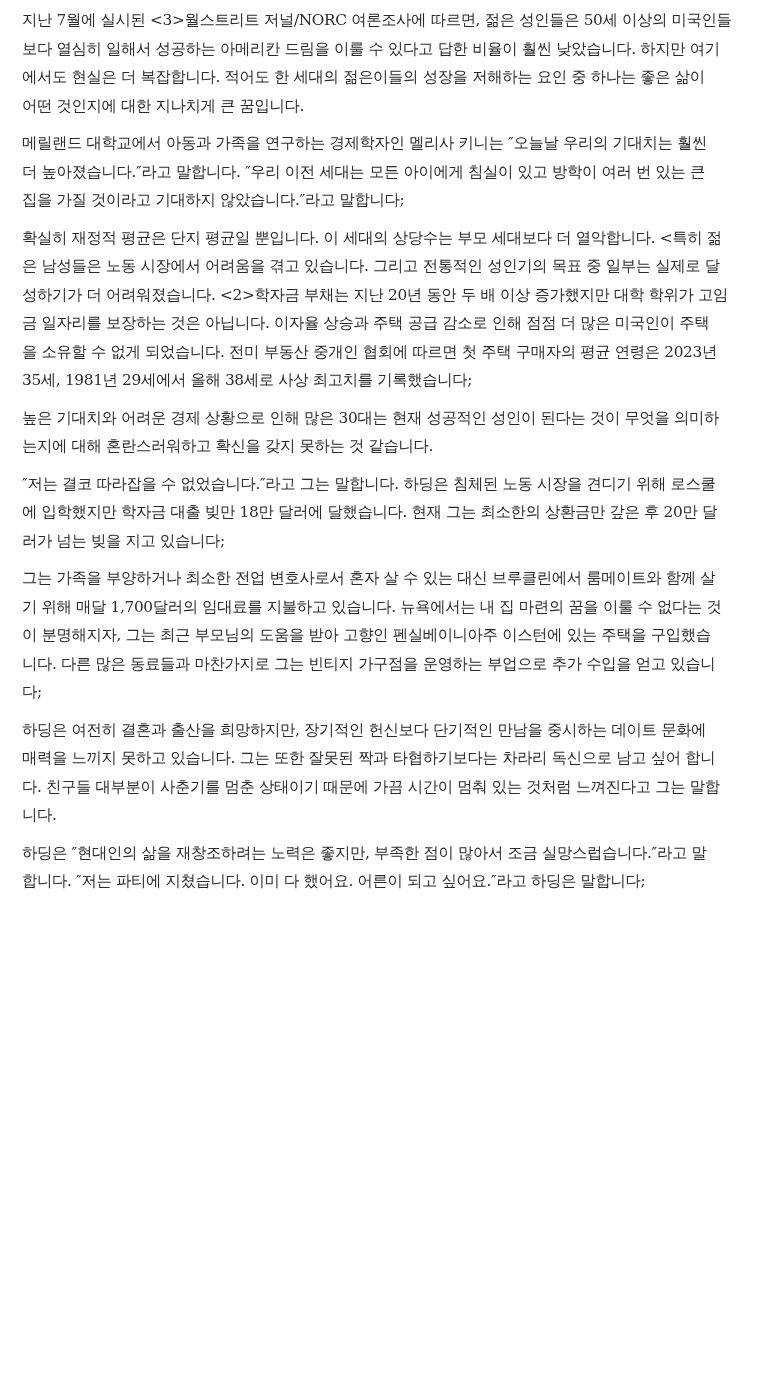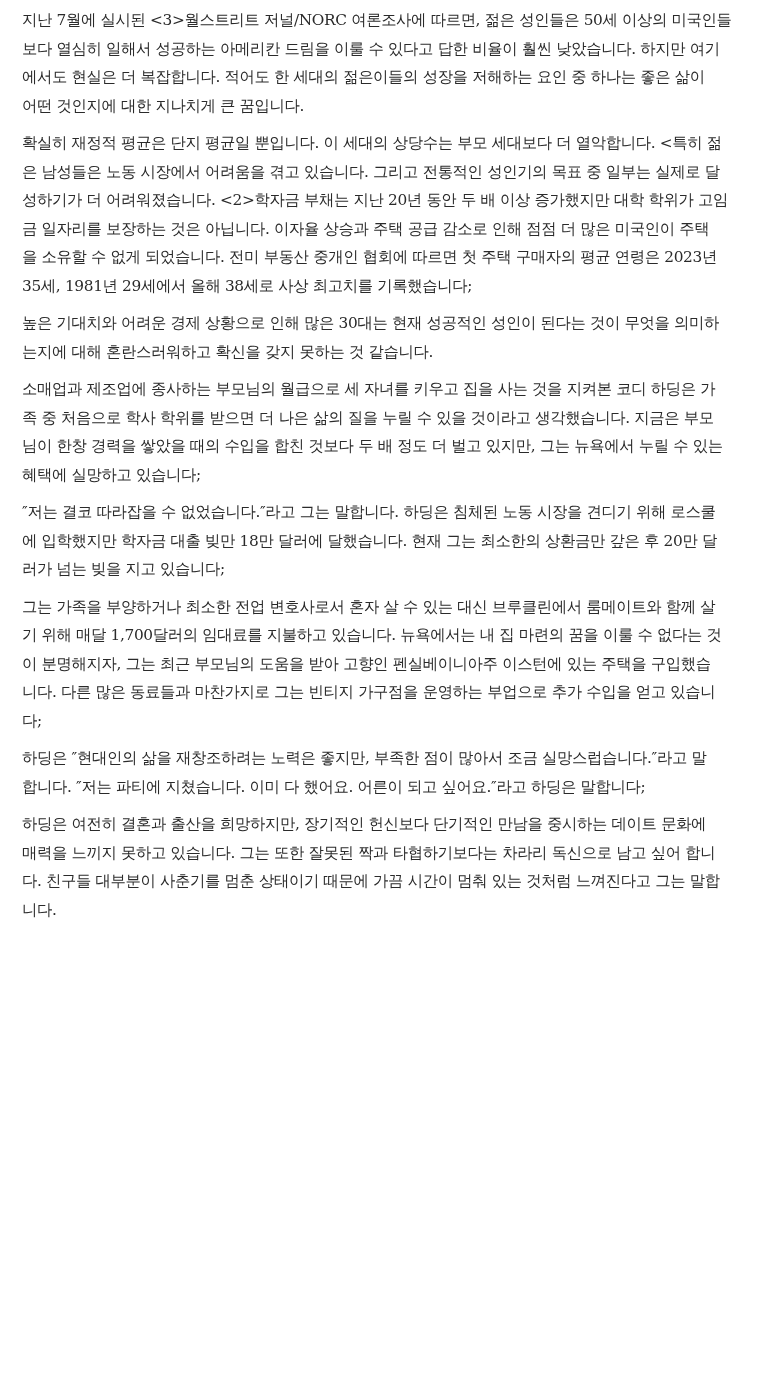--- a/index.html
+++ b/index.html
@@ -39,52 +39,51 @@
 <body>
 
 <div class="article" id="article">
     <p class="para">
       <span class="line" style="transform-origin: left center; transform: scaleX(0.9836);">지난 7월에 실시된 &lt;3&gt;월스트리트 저널/NORC 여론조사에 따르면, 젊은 성인들은 50세 이상의 미국인들</span>
       <span class="line" style="transform-origin: left center; transform: scaleX(0.9836);">보다 열심히 일해서 성공하는 아메리칸 드림을 이룰 수 있다고 답한 비율이 훨씬 낮았습니다. 하지만 여기</span>
       <span class="line" style="transform-origin: left center; transform: scaleX(0.9836);">에서도 현실은 더 복잡합니다. 적어도 한 세대의 젊은이들의 성장을 저해하는 요인 중 하나는 좋은 삶이</span>
       <span class="line" style="transform-origin: left center; transform: scaleX(0.9836);">어떤 것인지에 대한 지나치게 큰 꿈입니다.</span>
     </p>
     <p class="para">
+      <span class="line" style="transform-origin: left center; transform: scaleX(0.9836);">메릴랜드 대학교에서 아동과 가족을 연구하는 경제학자인 멜리사 키니는 ″오늘날 우리의 기대치는 훨씬</span>
+      <span class="line" style="transform-origin: left center; transform: scaleX(0.9836);">더 높아졌습니다.″라고 말합니다. ″우리 이전 세대는 모든 아이에게 침실이 있고 방학이 여러 번 있는 큰</span>
+      <span class="line" style="transform-origin: left center; transform: scaleX(0.9836);">집을 가질 것이라고 기대하지 않았습니다.″라고 말합니다;</span>
+    </p>
+    <p class="para">
       <span class="line" style="transform-origin: left center; transform: scaleX(0.9836);">확실히 재정적 평균은 단지 평균일 뿐입니다. 이 세대의 상당수는 부모 세대보다 더 열악합니다. &lt;특히 젊</span>
       <span class="line" style="transform-origin: left center; transform: scaleX(0.9836);">은 남성들은 노동 시장에서 어려움을 겪고 있습니다. 그리고 전통적인 성인기의 목표 중 일부는 실제로 달</span>
       <span class="line" style="transform-origin: left center; transform: scaleX(0.9836);">성하기가 더 어려워졌습니다. &lt;2&gt;학자금 부채는 지난 20년 동안 두 배 이상 증가했지만 대학 학위가 고임</span>
       <span class="line" style="transform-origin: left center; transform: scaleX(0.9836);">금 일자리를 보장하는 것은 아닙니다. 이자율 상승과 주택 공급 감소로 인해 점점 더 많은 미국인이 주택</span>
       <span class="line" style="transform-origin: left center; transform: scaleX(0.9836);">을 소유할 수 없게 되었습니다. 전미 부동산 중개인 협회에 따르면 첫 주택 구매자의 평균 연령은 2023년</span>
       <span class="line" style="transform-origin: left center; transform: scaleX(0.9836);">35세, 1981년 29세에서 올해 38세로 사상 최고치를 기록했습니다;</span>
     </p>
     <p class="para">
       <span class="line" style="transform-origin: left center; transform: scaleX(0.9836);">높은 기대치와 어려운 경제 상황으로 인해 많은 30대는 현재 성공적인 성인이 된다는 것이 무엇을 의미하</span>
       <span class="line" style="transform-origin: left center; transform: scaleX(0.9836);">는지에 대해 혼란스러워하고 확신을 갖지 못하는 것 같습니다.</span>
-    </p>
-    <p class="para">
-      <span class="line" style="transform-origin: left center; transform: scaleX(0.9836);">소매업과 제조업에 종사하는 부모님의 월급으로 세 자녀를 키우고 집을 사는 것을 지켜본 코디 하딩은 가</span>
-      <span class="line" style="transform-origin: left center; transform: scaleX(0.9836);">족 중 처음으로 학사 학위를 받으면 더 나은 삶의 질을 누릴 수 있을 것이라고 생각했습니다. 지금은 부모</span>
-      <span class="line" style="transform-origin: left center; transform: scaleX(0.9836);">님이 한창 경력을 쌓았을 때의 수입을 합친 것보다 두 배 정도 더 벌고 있지만, 그는 뉴욕에서 누릴 수 있는</span>
-      <span class="line" style="transform-origin: left center; transform: scaleX(0.9836);">혜택에 실망하고 있습니다;</span>
     </p>
     <p class="para">
       <span class="line" style="transform-origin: left center; transform: scaleX(0.9836);">″저는 결코 따라잡을 수 없었습니다.″라고 그는 말합니다. 하딩은 침체된 노동 시장을 견디기 위해 로스쿨</span>
       <span class="line" style="transform-origin: left center; transform: scaleX(0.9836);">에 입학했지만 학자금 대출 빚만 18만 달러에 달했습니다. 현재 그는 최소한의 상환금만 갚은 후 20만 달</span>
       <span class="line" style="transform-origin: left center; transform: scaleX(0.9836);">러가 넘는 빚을 지고 있습니다;</span>
     </p>
     <p class="para">
       <span class="line" style="transform-origin: left center; transform: scaleX(0.9836);">그는 가족을 부양하거나 최소한 전업 변호사로서 혼자 살 수 있는 대신 브루클린에서 룸메이트와 함께 살</span>
       <span class="line" style="transform-origin: left center; transform: scaleX(0.9836);">기 위해 매달 1,700달러의 임대료를 지불하고 있습니다. 뉴욕에서는 내 집 마련의 꿈을 이룰 수 없다는 것</span>
       <span class="line" style="transform-origin: left center; transform: scaleX(0.9836);">이 분명해지자, 그는 최근 부모님의 도움을 받아 고향인 펜실베이니아주 이스턴에 있는 주택을 구입했습</span>
       <span class="line" style="transform-origin: left center; transform: scaleX(0.9836);">니다. 다른 많은 동료들과 마찬가지로 그는 빈티지 가구점을 운영하는 부업으로 추가 수입을 얻고 있습니</span>
       <span class="line" style="transform-origin: left center; transform: scaleX(0.9836);">다;</span>
     </p>
     <p class="para">
-      <span class="line" style="transform-origin: left center; transform: scaleX(0.9836);">하딩은 ″현대인의 삶을 재창조하려는 노력은 좋지만, 부족한 점이 많아서 조금 실망스럽습니다.″라고 말</span>
-      <span class="line" style="transform-origin: left center; transform: scaleX(0.9836);">합니다. ″저는 파티에 지쳤습니다. 이미 다 했어요. 어른이 되고 싶어요.″라고 하딩은 말합니다;</span>
-    </p>
-    <p class="para">
       <span class="line" style="transform-origin: left center; transform: scaleX(0.9836);">하딩은 여전히 결혼과 출산을 희망하지만, 장기적인 헌신보다 단기적인 만남을 중시하는 데이트 문화에</span>
       <span class="line" style="transform-origin: left center; transform: scaleX(0.9836);">매력을 느끼지 못하고 있습니다. 그는 또한 잘못된 짝과 타협하기보다는 차라리 독신으로 남고 싶어 합니</span>
       <span class="line" style="transform-origin: left center; transform: scaleX(0.9836);">다. 친구들 대부분이 사춘기를 멈춘 상태이기 때문에 가끔 시간이 멈춰 있는 것처럼 느껴진다고 그는 말합</span>
       <span class="line" style="transform-origin: left center; transform: scaleX(0.9836);">니다.</span>
     </p>
+    <p class="para">
+      <span class="line" style="transform-origin: left center; transform: scaleX(0.9836);">하딩은 ″현대인의 삶을 재창조하려는 노력은 좋지만, 부족한 점이 많아서 조금 실망스럽습니다.″라고 말</span>
+      <span class="line" style="transform-origin: left center; transform: scaleX(0.9836);">합니다. ″저는 파티에 지쳤습니다. 이미 다 했어요. 어른이 되고 싶어요.″라고 하딩은 말합니다;</span>
+    </p>
   </div>
 
 </body></html>

